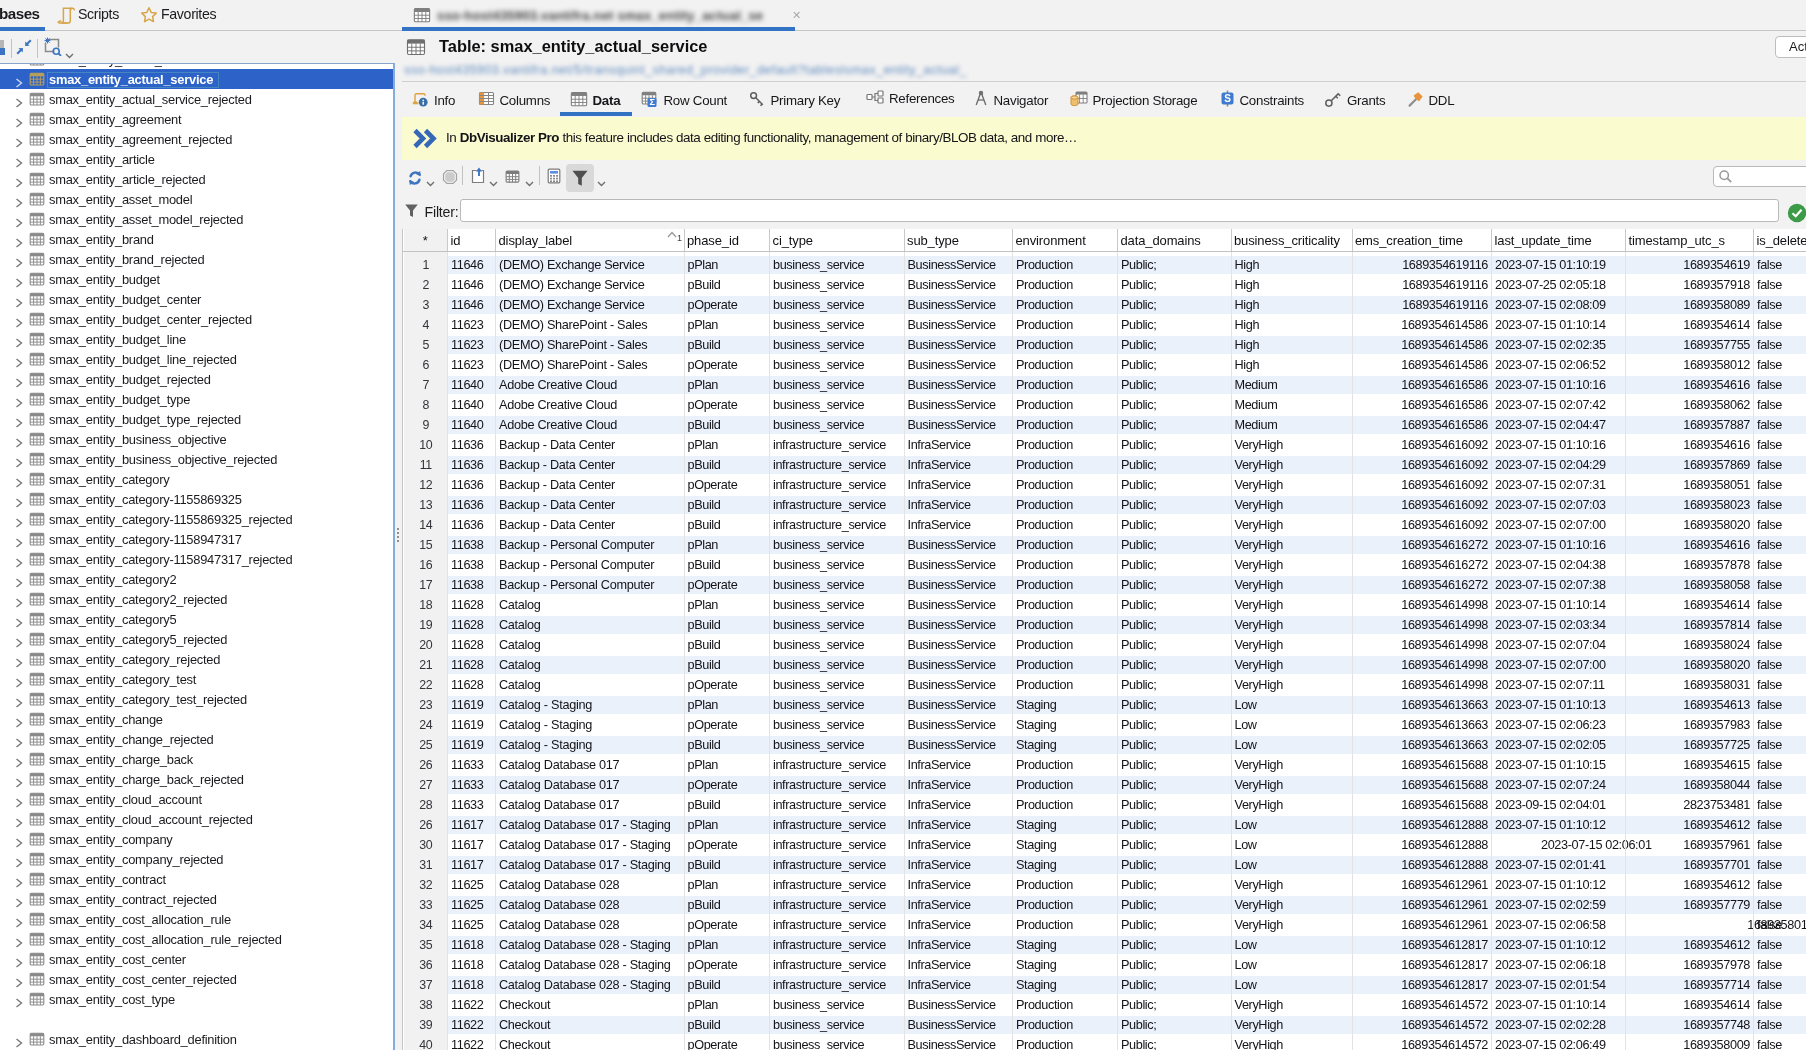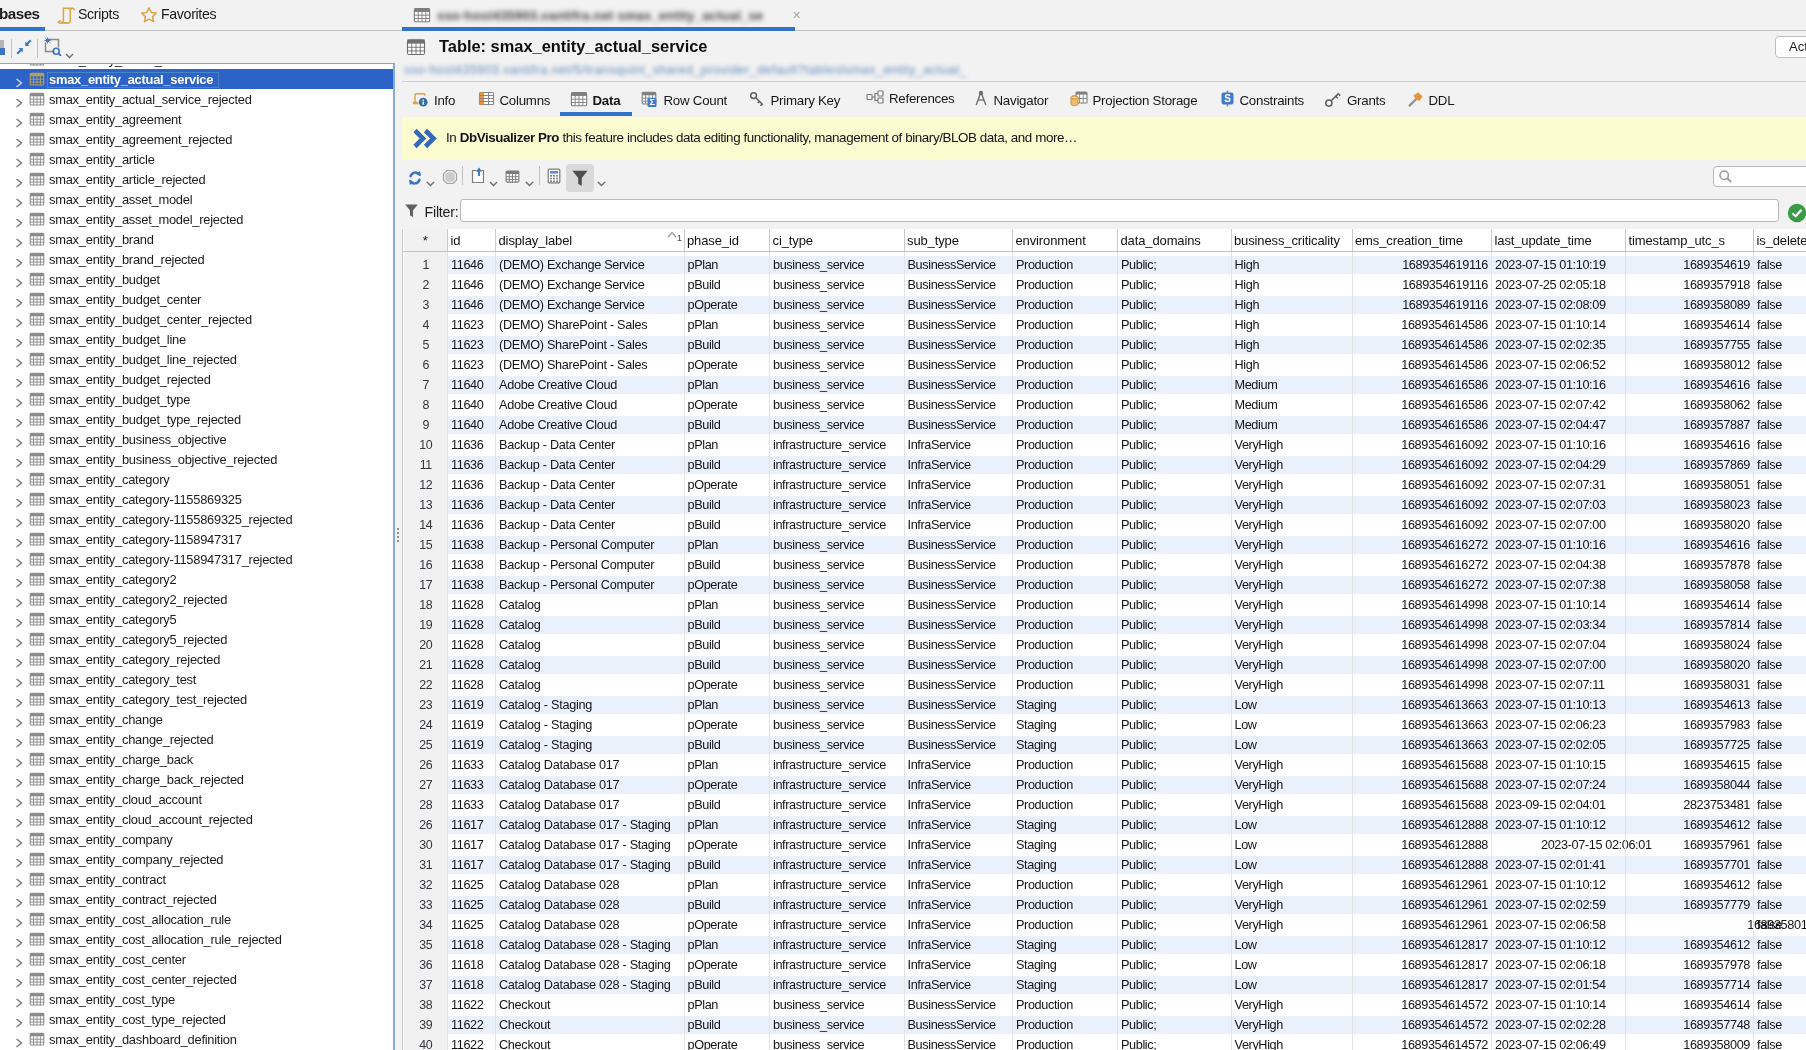--- a/index.html
+++ b/index.html
@@ -821,35 +821,20 @@
         <span class="tic"><svg width="16" height="16" viewBox="0 0 16 16" style="">
             <rect x="1.2" y="2.2" width="13.6" height="11.8" rx="1.2" fill="#ffffff" stroke="#8a8a8a" stroke-width="1.1"></rect>
             <rect x="1.2" y="2.2" width="13.6" height="3.1" fill="#8a8a8a"></rect>
             <line x1="4.6" y1="5.3" x2="4.6" y2="14.0" stroke="#8a8a8a" stroke-width="0.935"></line>
             <line x1="8.0" y1="5.3" x2="8.0" y2="14.0" stroke="#8a8a8a" stroke-width="0.935"></line>
             <line x1="11.399999999999999" y1="5.3" x2="11.399999999999999" y2="14.0" stroke="#8a8a8a" stroke-width="0.935"></line>
             <line x1="1.2" y1="8.2" x2="14.8" y2="8.2" stroke="#8a8a8a" stroke-width="0.935"></line>
             <line x1="1.2" y1="11.1" x2="14.8" y2="11.1" stroke="#8a8a8a" stroke-width="0.935"></line>
           </svg></span>
         <span class="lbl">smax_entity_cost_type</span>
-      </div>
-<div class="trow" style="top:945px;">
-        <span class="chev"><svg width="8" height="10" viewBox="0 0 8 10" style="">
-            <polyline points="1.5,1 6.5,5 1.5,9" fill="none" stroke="#787878" stroke-width="1.4"></polyline>
-          </svg></span>
-        <span class="tic"><svg width="16" height="16" viewBox="0 0 16 16" style="">
-            <rect x="1.2" y="2.2" width="13.6" height="11.8" rx="1.2" fill="#ffffff" stroke="#8a8a8a" stroke-width="1.1"></rect>
-            <rect x="1.2" y="2.2" width="13.6" height="3.1" fill="#8a8a8a"></rect>
-            <line x1="4.6" y1="5.3" x2="4.6" y2="14.0" stroke="#8a8a8a" stroke-width="0.935"></line>
-            <line x1="8.0" y1="5.3" x2="8.0" y2="14.0" stroke="#8a8a8a" stroke-width="0.935"></line>
-            <line x1="11.399999999999999" y1="5.3" x2="11.399999999999999" y2="14.0" stroke="#8a8a8a" stroke-width="0.935"></line>
-            <line x1="1.2" y1="8.2" x2="14.8" y2="8.2" stroke="#8a8a8a" stroke-width="0.935"></line>
-            <line x1="1.2" y1="11.1" x2="14.8" y2="11.1" stroke="#8a8a8a" stroke-width="0.935"></line>
-          </svg></span>
-        <span class="lbl">smax_entity_cost_type_rejected</span>
       </div>
 <div class="trow" style="top:965px;">
         <span class="chev"><svg width="8" height="10" viewBox="0 0 8 10" style="">
             <polyline points="1.5,1 6.5,5 1.5,9" fill="none" stroke="#787878" stroke-width="1.4"></polyline>
           </svg></span>
         <span class="tic"><svg width="16" height="16" viewBox="0 0 16 16" style="">
             <rect x="1.2" y="2.2" width="13.6" height="11.8" rx="1.2" fill="#ffffff" stroke="#8a8a8a" stroke-width="1.1"></rect>
             <rect x="1.2" y="2.2" width="13.6" height="3.1" fill="#8a8a8a"></rect>
             <line x1="4.6" y1="5.3" x2="4.6" y2="14.0" stroke="#8a8a8a" stroke-width="0.935"></line>
             <line x1="8.0" y1="5.3" x2="8.0" y2="14.0" stroke="#8a8a8a" stroke-width="0.935"></line>

